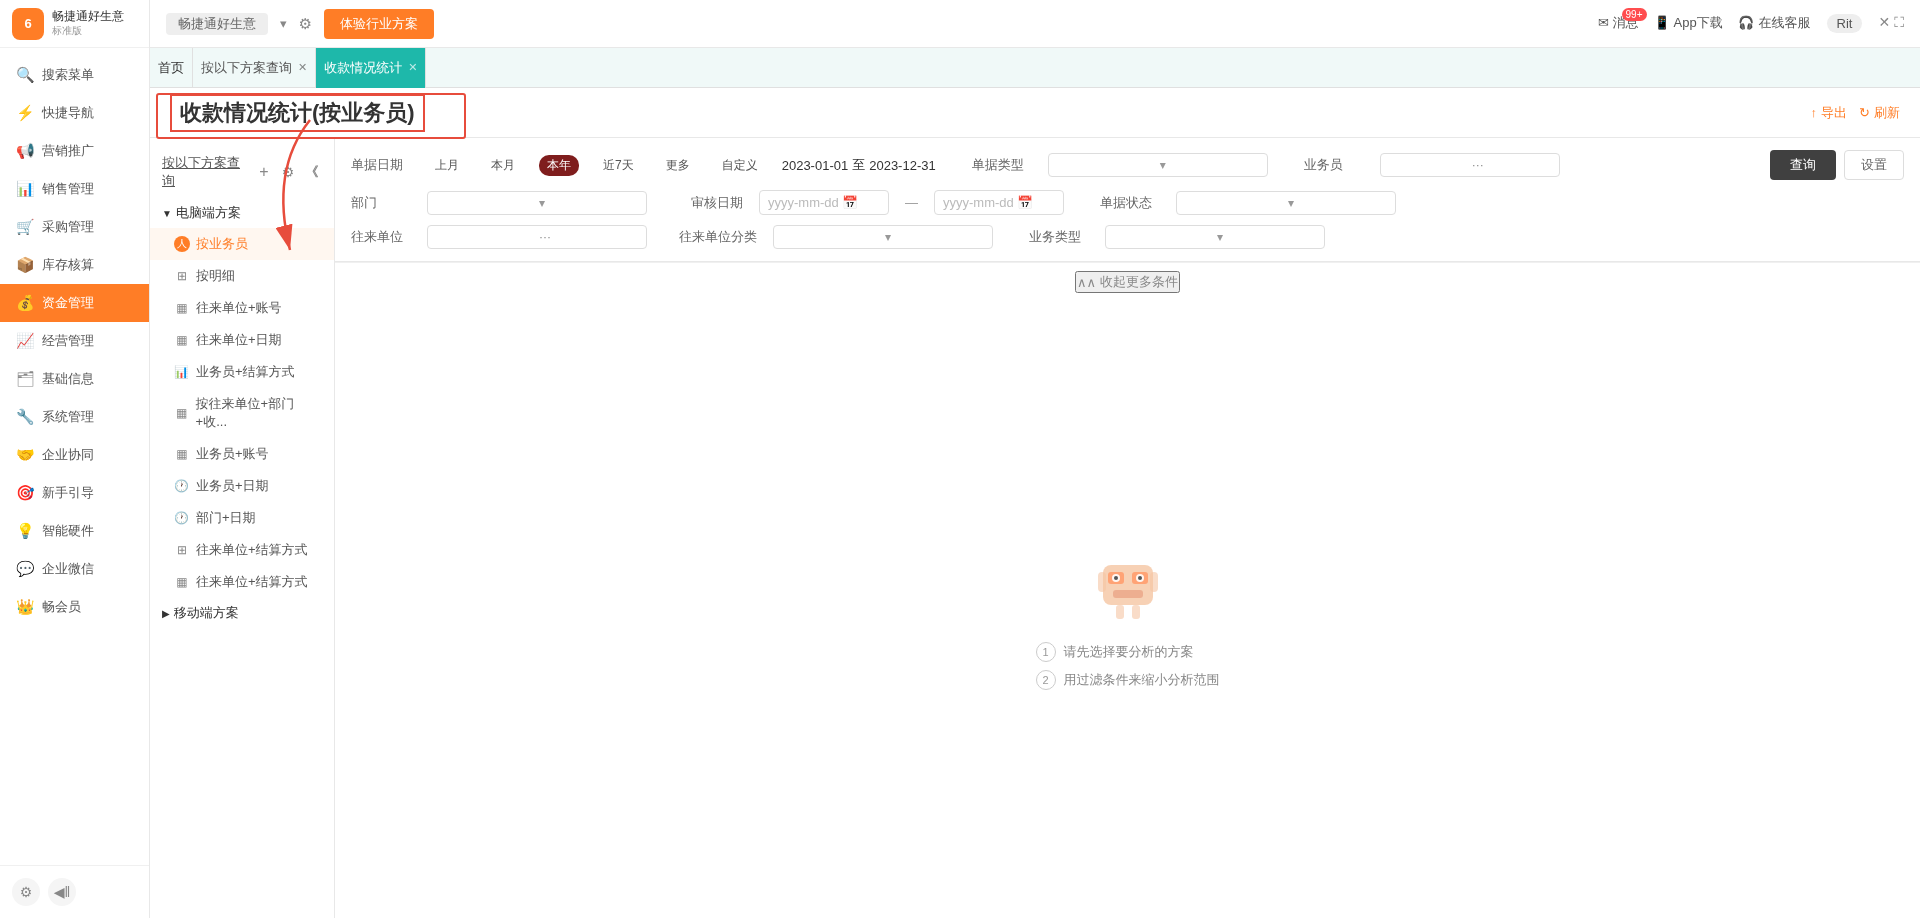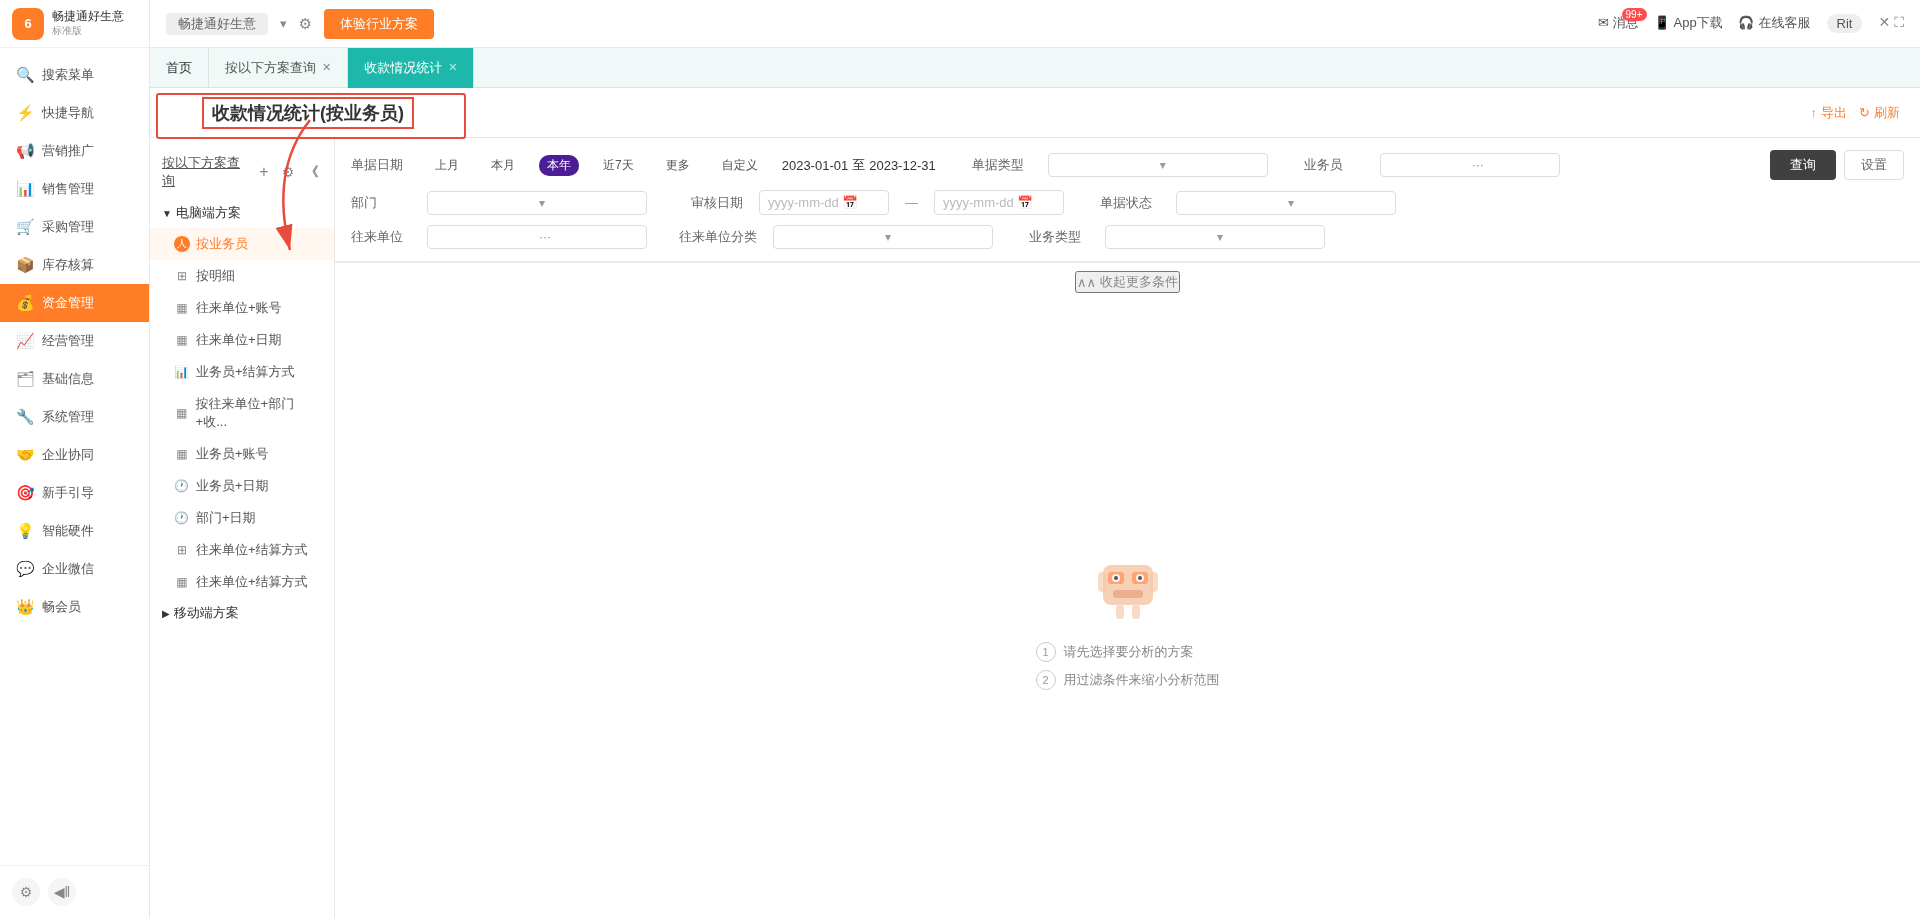--- a/index.html
+++ b/index.html
@@ -31,31 +31,31 @@
     .topbar-trial-btn { background: #ff7d26; color: white; border: none; border-radius: 4px; padding: 6px 16px; font-size: 13px; cursor: pointer; }
     .topbar-right { margin-left: auto; display: flex; align-items: flex-start; gap: 16px; color: #555; font-size: 13px; }
     .topbar-msg { position: relative; cursor: pointer; }
     .topbar-badge { position: absolute; top: -6px; right: -8px; background: #ff4d4f; color: white; border-radius: 8px; font-size: 10px; padding: 1px 4px; }
     .topbar-user { background: #eee; border-radius: 12px; padding: 2px 10px; font-size: 12px; cursor: pointer; }
     .topbar-close-btns { display: flex; gap: 4px; color: #888; }
     .topbar-close-btns span { cursor: pointer; font-size: 14px; }
 
     
     .tabbar { height: 40px; background: #f0f9f8; display: flex; align-items: center; padding: 0 0; border-bottom: 1px solid #e0e0e0; }
-    .tab { height: 40px; display: flex; align-items: center; padding: 0 16px; font-size: 13px; color: #555; cursor: pointer; border-right: 1px solid #e0e0e0; gap: 6px; }
+    .tab { height: 40px; display: flex; align-items: center; padding: 0 8px; font-size: 13px; color: #555; cursor: pointer; border-right: 1px solid #e0e0e0; gap: 6px; }
     .tab.home { color: #333; }
     .tab.active { background: #1eb8aa; color: white; }
     .tab-close { font-size: 11px; opacity: 0.7; }
 
     
     .content { flex: 1; display: flex; flex-direction: column; overflow: hidden; }
 
     
     .page-header { height: 50px; background: white; border-bottom: 1px solid #e8e8e8; display: flex; align-items: center; padding: 0 20px; }
-    .page-title { font-size: 18px; font-weight: bold; color: #333; border: 2px solid #e74c3c; padding: 2px 8px; display: inline-block; margin-left: 32px; }
+    .page-title { font-size: 22px; font-weight: bold; color: #333; border: 2px solid #e74c3c; padding: 2px 8px; display: inline-block; }
     .page-actions { margin-left: auto; display: flex; gap: 12px; }
     .page-action-btn { background: none; border: none; color: #ff7d26; cursor: pointer; font-size: 13px; display: flex; align-items: center; gap: 4px; }
 
     
     .content-body { flex: 1; display: flex; overflow: hidden; }
 
     
     .left-panel { width: 185px; min-width: 185px; background: #fff; border-right: 1px solid #e8e8e8; overflow-y: auto; padding: 8px 0; }
     .left-panel-header { display: flex; align-items: center; padding: 8px 12px; font-size: 13px; color: #555; gap: 6px; }
     .left-panel-header-text { flex: 1; text-decoration: underline; }
@@ -69,21 +69,21 @@
     .panel-item-icon { width: 16px; height: 16px; display: flex; align-items: center; justify-content: center; font-size: 12px; }
 
     
     .right-content { flex: 1; display: flex; flex-direction: column; overflow: hidden; background: #f5f7fa; }
     .filter-area { background: white; padding: 12px 16px; border-bottom: 1px solid #e8e8e8; }
     .filter-row { display: flex; align-items: center; gap: 16px; margin-bottom: 10px; flex-wrap: wrap; }
     .filter-row:last-child { margin-bottom: 0; }
     .filter-label { color: #666; font-size: 13px; white-space: nowrap; min-width: 60px; }
     .date-tabs { display: flex; gap: 16px; align-items: center; }
     .date-tab { padding: 2px 8px; font-size: 12px; color: #555; cursor: pointer; border-radius: 2px; }
-    .date-tab.active { background: #4c1d95; color: white; border-radius: 10px; }
+    .date-tab.active { background: #7f1d1d; color: white; border-radius: 10px; }
     .date-range { display: flex; align-items: center; gap: 4px; color: #333; font-size: 12px; }
     .filter-select { display: flex; align-items: center; gap: 4px; border: 1px solid #ddd; border-radius: 4px; padding: 4px 8px; background: white; min-width: 180px; cursor: pointer; }
     .filter-select span { flex: 1; color: #bbb; font-size: 12px; }
     .filter-select .arrow { color: #999; }
     .date-input { display: flex; align-items: center; gap: 4px; border: 1px solid #ddd; border-radius: 4px; padding: 4px 8px; background: white; min-width: 130px; font-size: 12px; color: #bbb; cursor: pointer; }
     .date-dash { color: #999; }
     .btn-query { background: #404040; color: white; border: none; border-radius: 4px; padding: 6px 20px; cursor: pointer; font-size: 13px; }
     .btn-setting { background: white; color: #666; border: 1px solid #ddd; border-radius: 4px; padding: 5px 16px; cursor: pointer; font-size: 13px; }
     .collapse-bar { background: white; padding: 8px; display: flex; justify-content: center; align-items: center; border-top: 1px solid #f0f0f0; }
     .collapse-btn { color: #888; font-size: 12px; cursor: pointer; display: flex; align-items: center; gap: 4px; }

